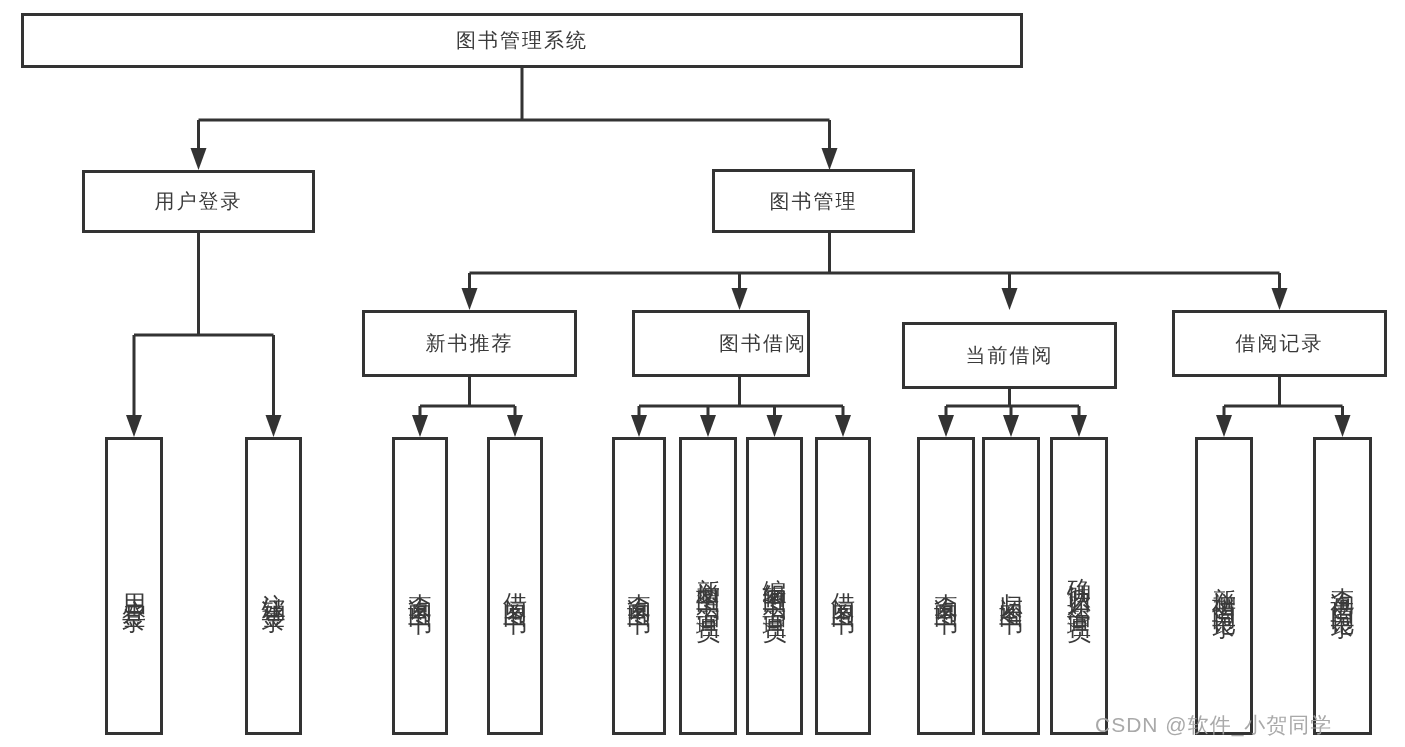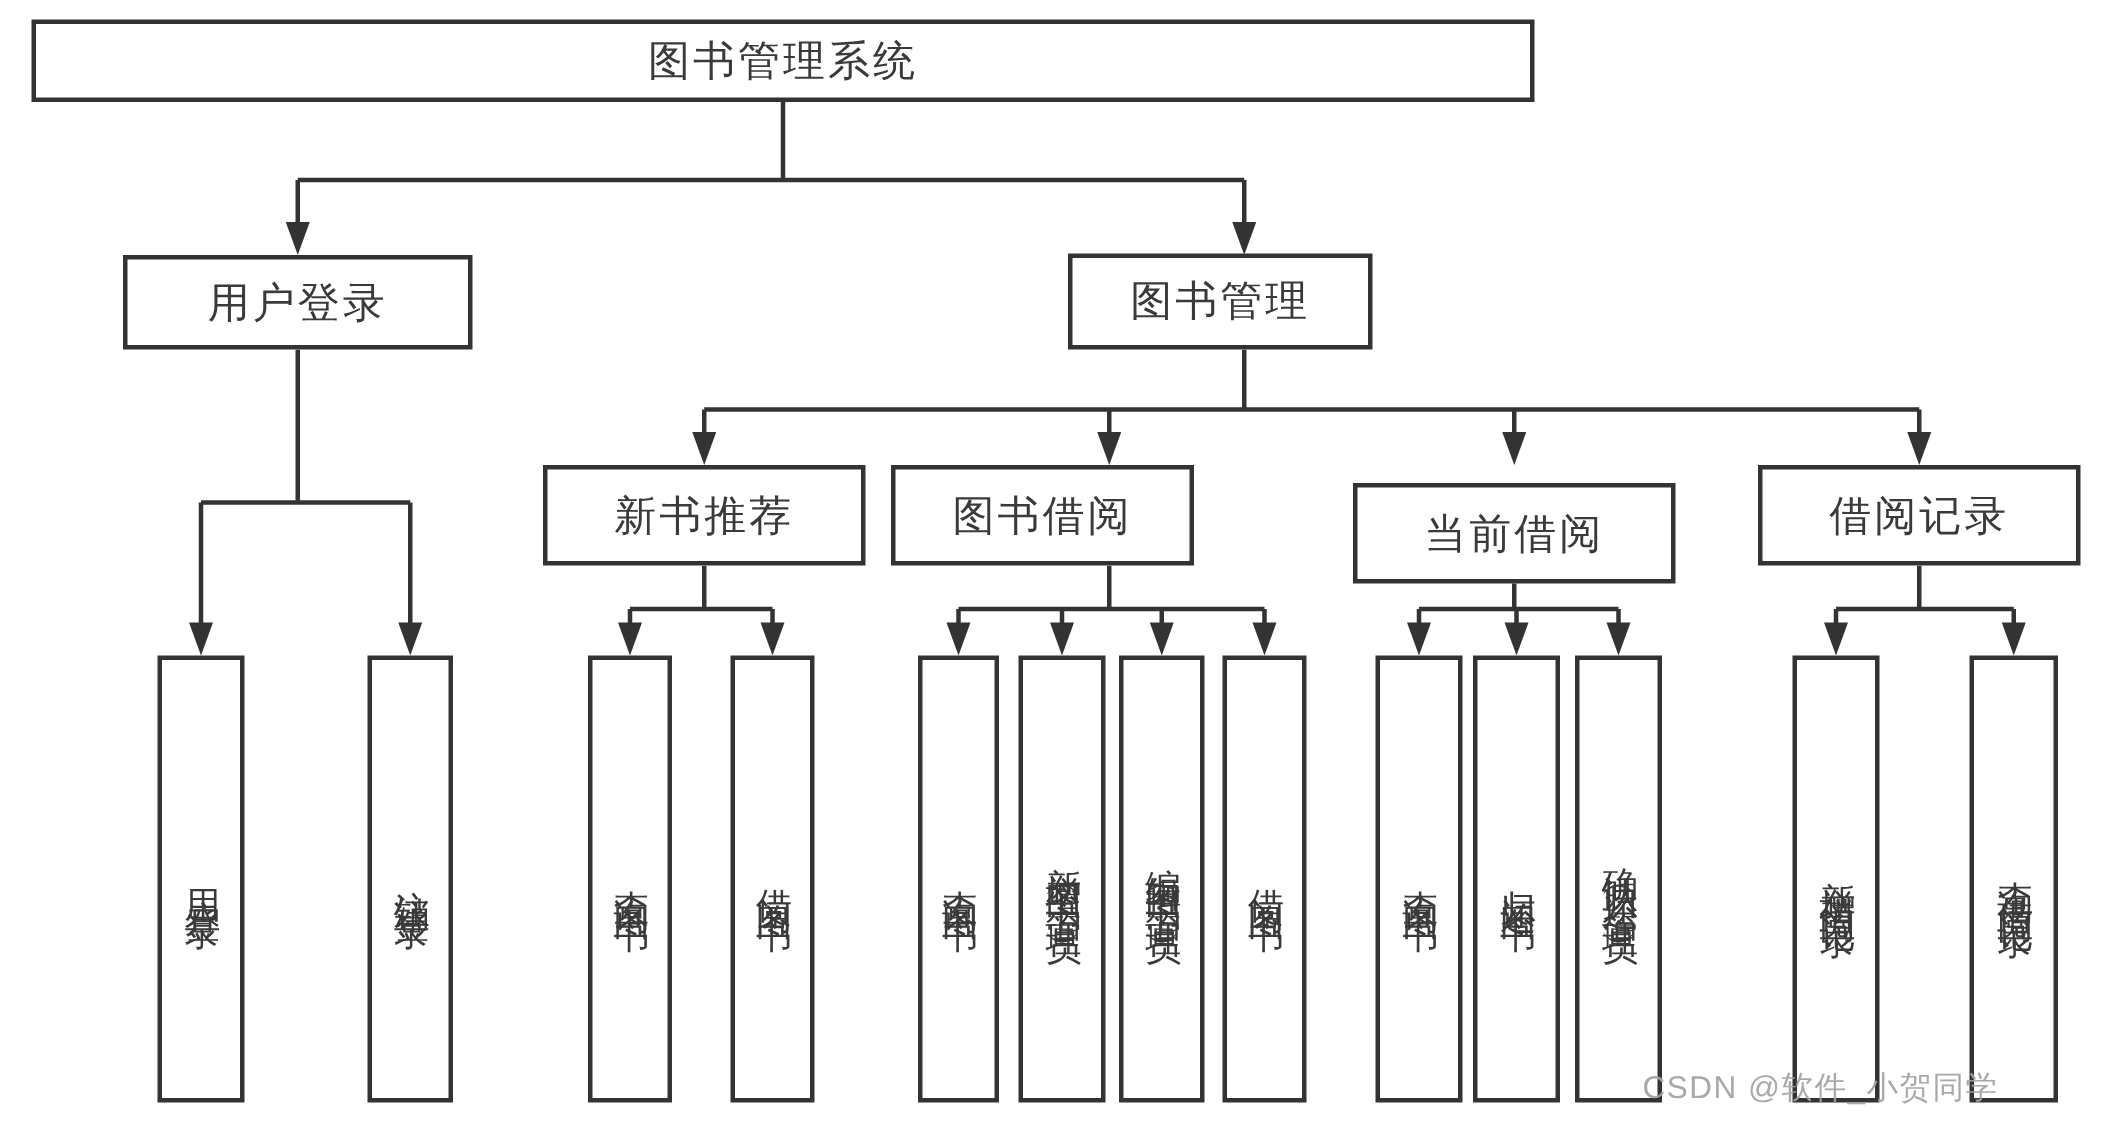--- a/index.html
+++ b/index.html
@@ -5,21 +5,21 @@
   html,body{margin:0;padding:0;background:#ffffff;}
   #stage{
     position:relative;width:1405px;height:747px;background:#ffffff;overflow:hidden;
     font-family:"Liberation Sans","DejaVu Sans",sans-serif;color:#3a3a3a;
   }
   #connectors{position:absolute;left:0;top:0;}
   .node{
     position:absolute;box-sizing:border-box;border:3px solid #333333;background:#ffffff;
     display:flex;align-items:center;justify-content:center;
   }
-  .h-node{font-size:28px;letter-spacing:2px;}
+  .h-node{font-size:20px;letter-spacing:2px;}
   .v-node .lbl{
     writing-mode:vertical-rl;text-orientation:mixed;
     font-size:24px;letter-spacing:6px;line-height:1;white-space:nowrap;
   }
   .v-node{font-size:24px;}
   #watermark{
     position:absolute;top:711px;right:10px;width:300px;text-align:left;
     font-size:21px;letter-spacing:1px;color:rgba(162,162,162,0.92);
     white-space:nowrap;pointer-events:none;
   }
@@ -68,21 +68,21 @@
   <div class="node h-node" style="left:82px;top:170px;width:233px;height:63px;">
     <span class="lbl">用户登录</span>
   </div>
   <div class="node h-node" style="left:712px;top:169px;width:203px;height:64px;">
     <span class="lbl">图书管理</span>
   </div>
 
   <div class="node h-node" style="left:362px;top:310px;width:215px;height:67px;">
     <span class="lbl">新书推荐</span>
   </div>
-  <div class="node h-node" style="left:594px;top:310px;width:202px;height:67px;">
+  <div class="node h-node" style="left:632px;top:310px;width:178px;height:67px;justify-content:flex-end;">
     <span class="lbl">图书借阅</span>
   </div>
   <div class="node h-node" style="left:902px;top:310px;width:215px;height:67px;margin-top:12px;">
     <span class="lbl">当前借阅</span>
   </div>
   <div class="node h-node" style="left:1172px;top:310px;width:215px;height:67px;">
     <span class="lbl">借阅记录</span>
   </div>
 
   <div class="node v-node" style="left:105px;top:437px;width:58px;height:298px;">

